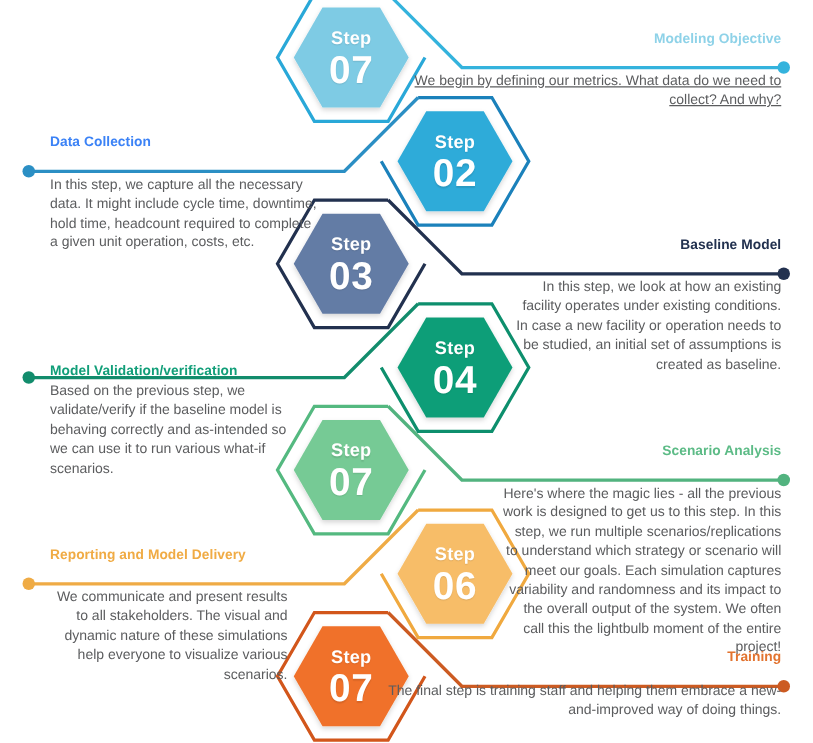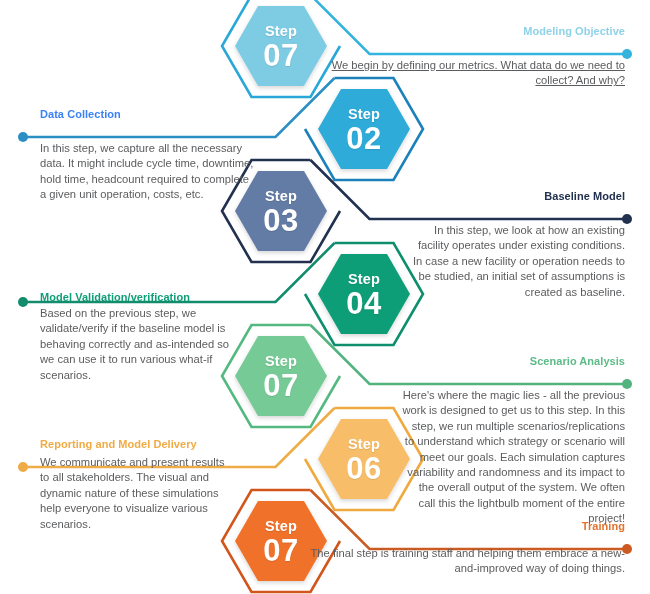--- a/index.html
+++ b/index.html
@@ -142,21 +142,21 @@
     <span class="step-digits">07</span>
   </div>
   <div class="heading right" style="right:25px; top:355px; color:#5cbb86;">Scenario Analysis</div>
   <div class="body-text right" style="right:25px; top:388px; width:225px;">Here's where the magic lies - all the previous work is designed to get us to this step. In this step, we run multiple scenarios/replications to understand which strategy or scenario will meet our goals. Each simulation captures variability and randomness and its impact to the overall output of the system. We often call this the lightbulb moment of the entire project!</div>
 
   <div class="step-number-label" style="left:318px; top:437px;">
     <span class="step-word">Step</span>
     <span class="step-digits">06</span>
   </div>
   <div class="heading left" style="left:40px; top:438px; color:#f0ab44;">Reporting and Model Delivery</div>
-  <div class="body-text left" style="left:40px; top:455px; width:190px;">We communicate and present results to all stakeholders. The visual and dynamic nature of these simulations help everyone to visualize various scenarios.</div>
+  <div class="body-text left" style="left:40px; top:471px; width:190px;text-align:right;">We communicate and present results to all stakeholders. The visual and dynamic nature of these simulations help everyone to visualize various scenarios.</div>
 
   <div class="step-number-label" style="left:235px; top:519px;">
     <span class="step-word">Step</span>
     <span class="step-digits">07</span>
   </div>
   <div class="heading right" style="right:25px; top:520px; color:#e2732f;">Training</div>
   <div class="body-text right" style="right:25px; top:546px; width:330px;">The final step is training staff and helping them embrace a new-and-improved way of doing things.</div>
 
 </div>
 

